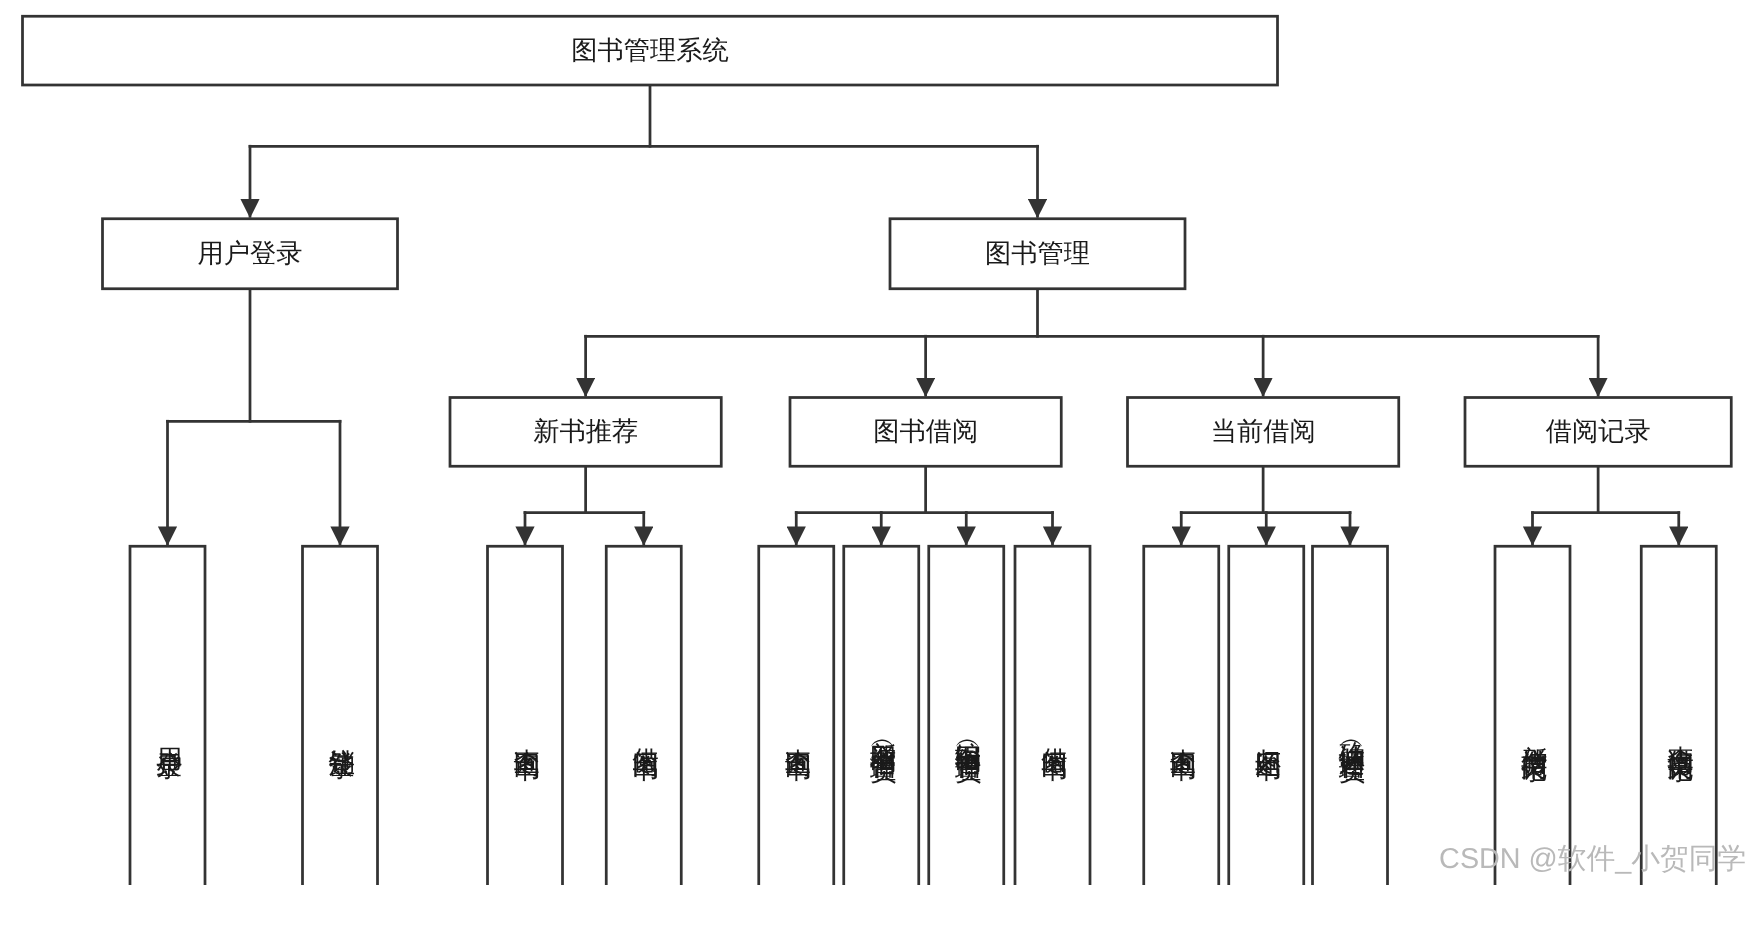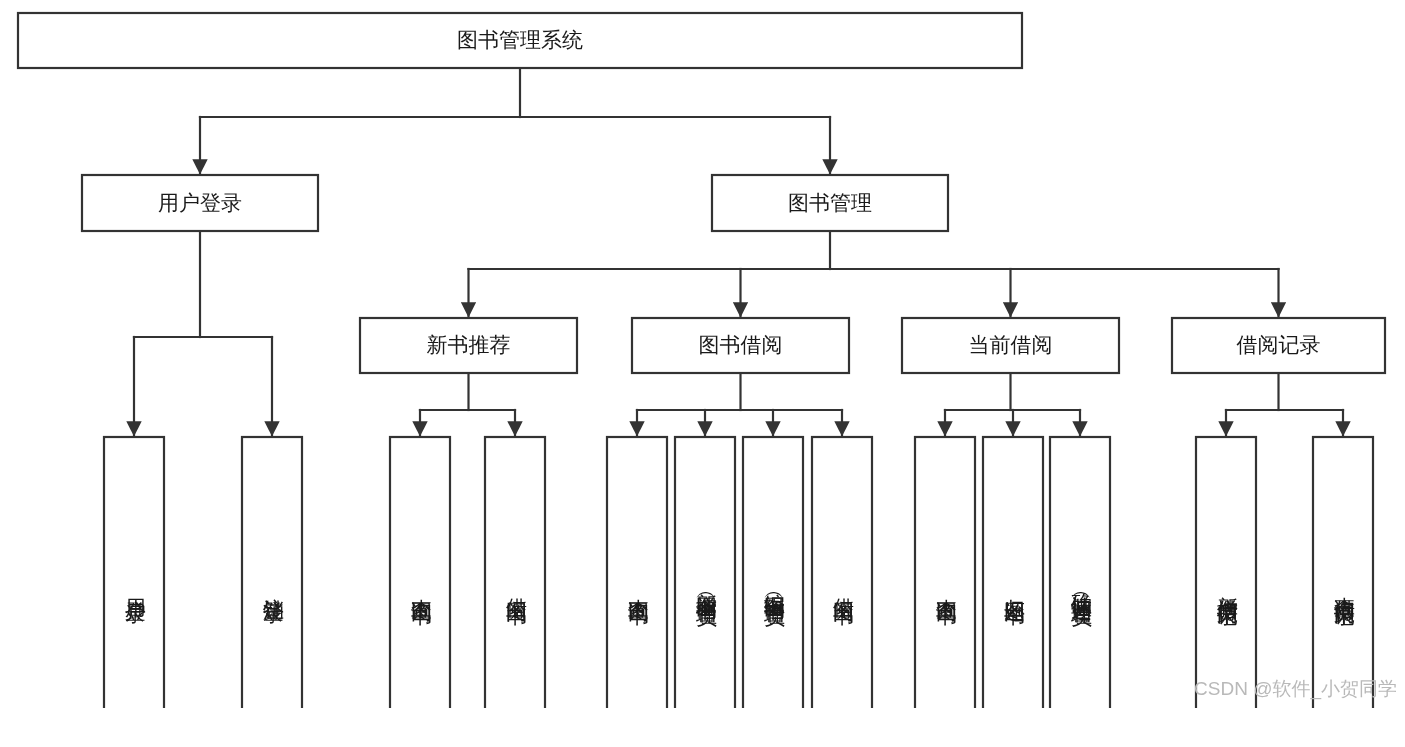--- a/index.html
+++ b/index.html
@@ -55,21 +55,21 @@
   }
   .arrow-head {
     fill: #333333;
     stroke: none;
   }
   .watermark {
     position: absolute;
     right: 8px;
     bottom: 6px;
     font-family: "Liberation Sans", "DejaVu Sans", sans-serif;
-    font-size: 19px;
+    font-size: 23px;
     color: #b9b9b9;
     white-space: nowrap;
     user-select: none;
     margin-left: 36px;
   }
 </style>
 </head>
 <body>
 
 <div id="diagram-root">

